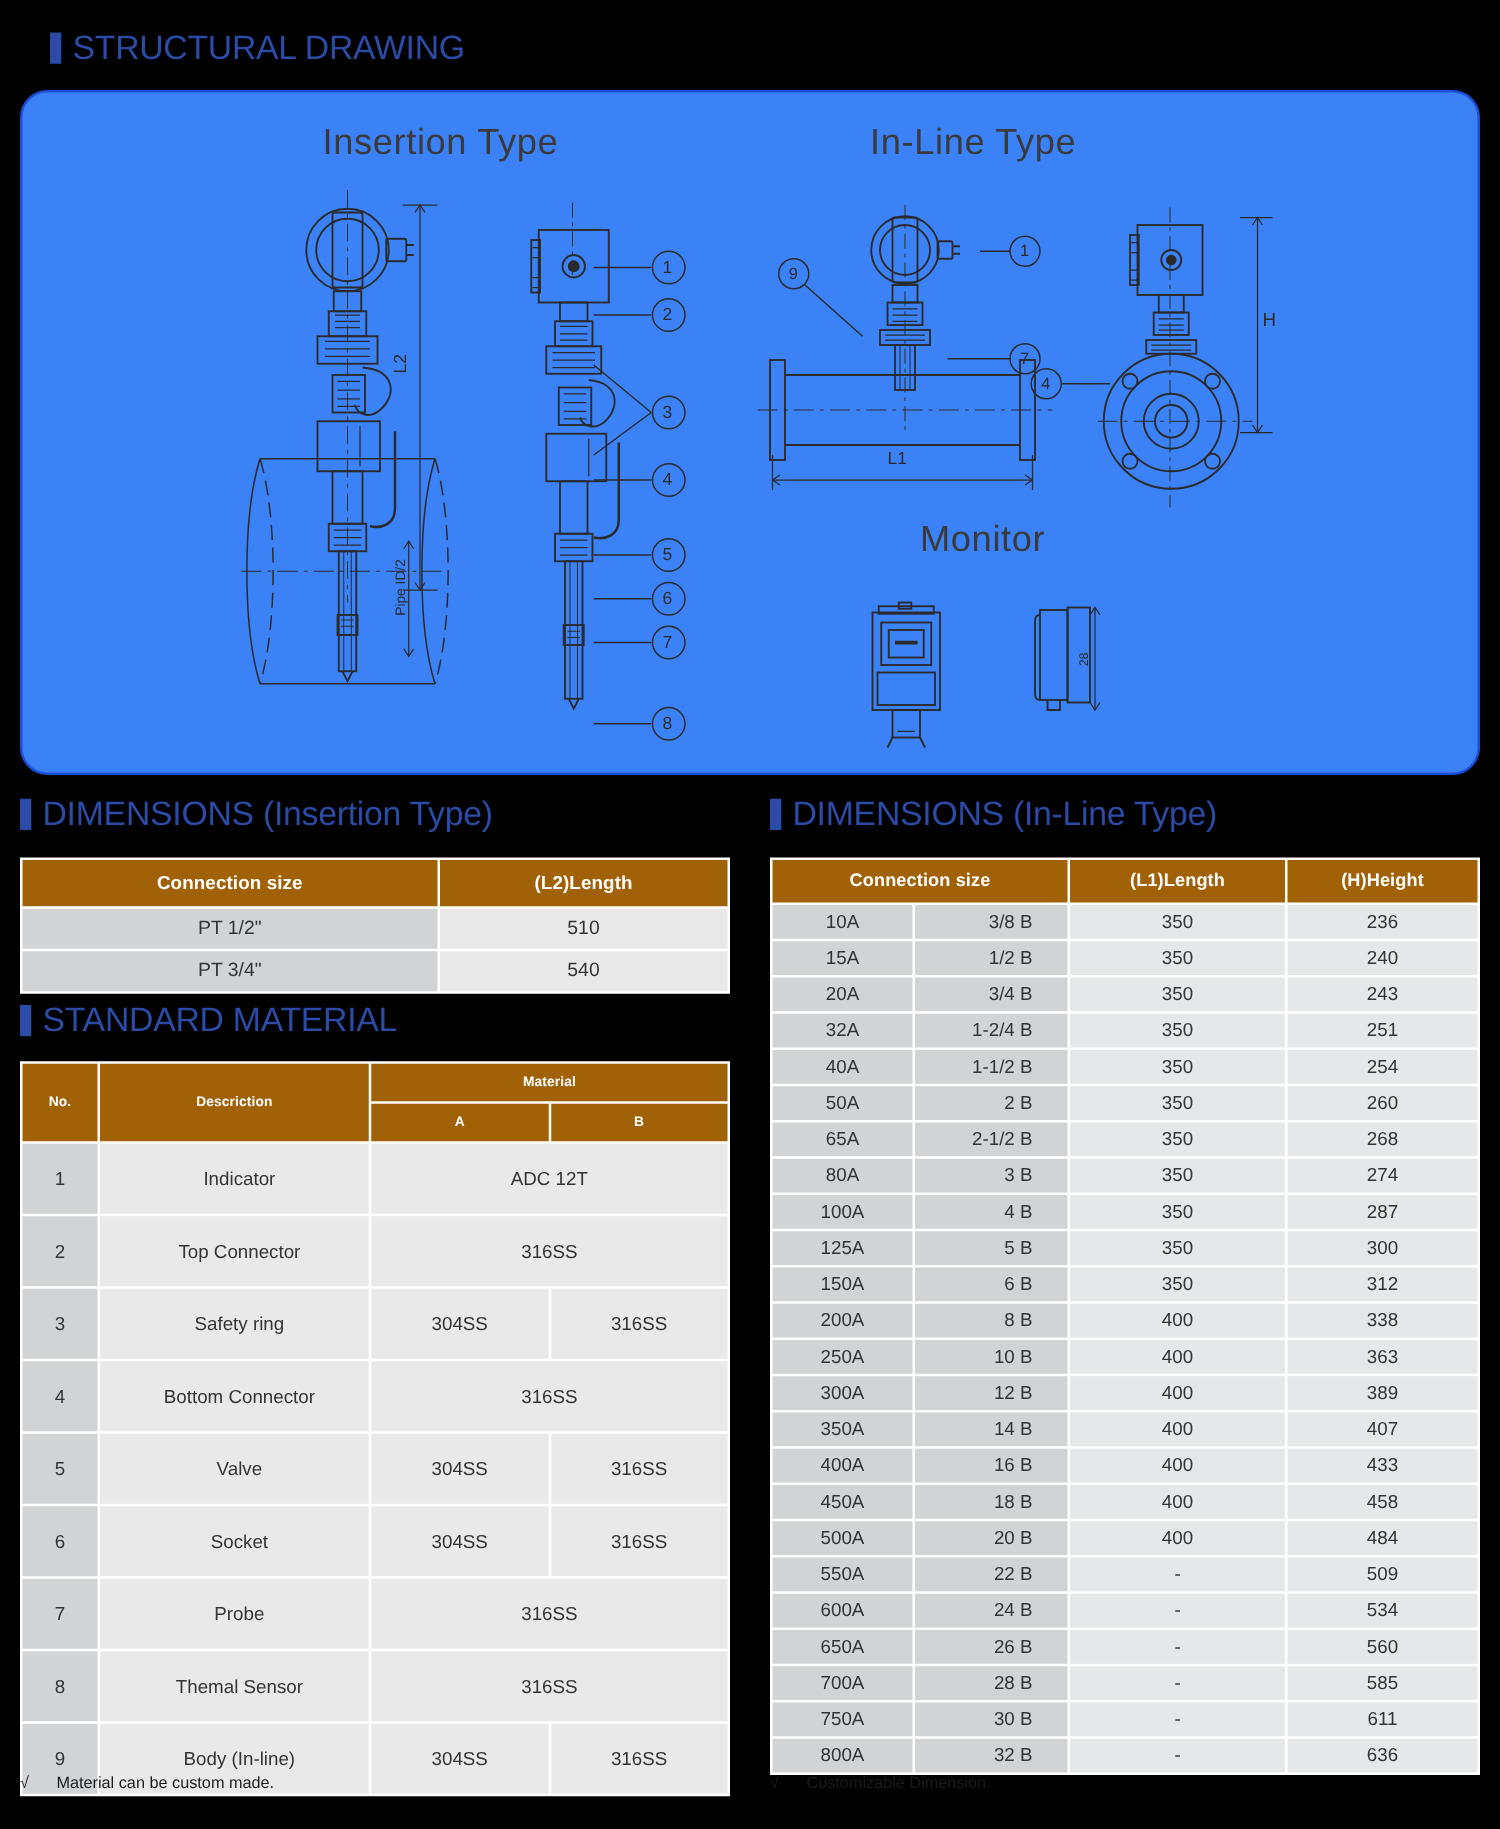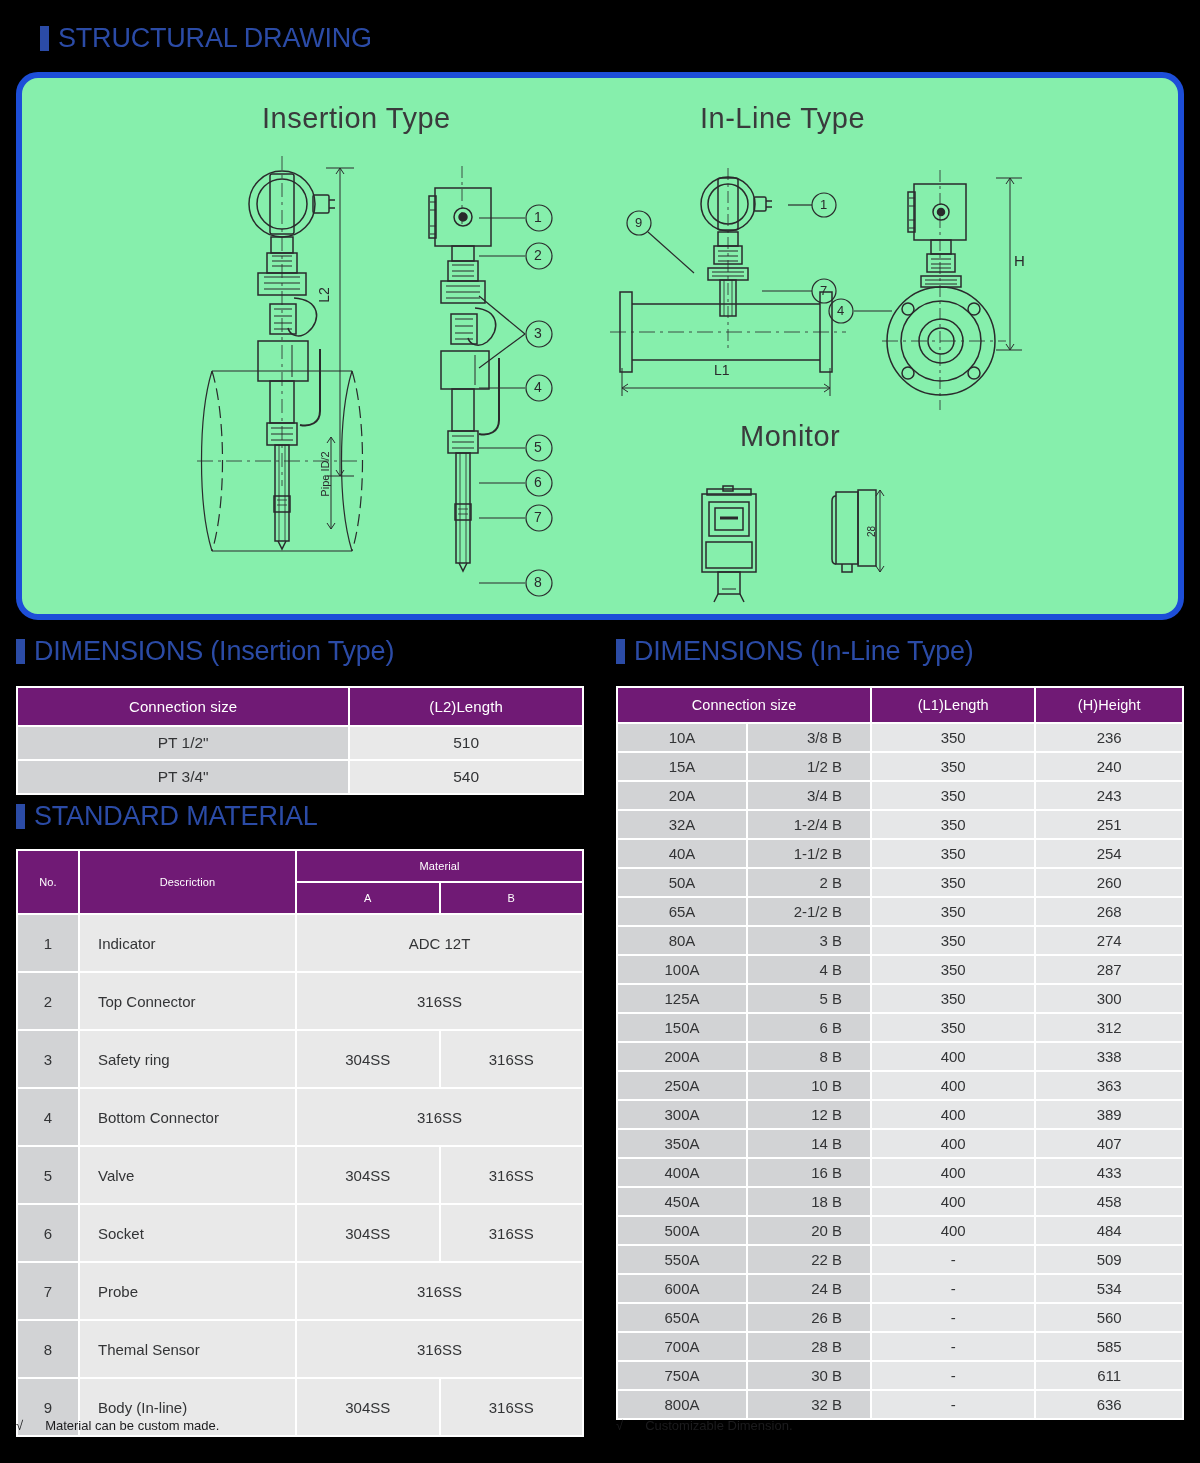--- a/index.html
+++ b/index.html
@@ -15,61 +15,61 @@
   .sec-head {
     display: flex; align-items: center; gap: 9px;
     color: #2b4ba6; font-size: 27px; font-weight: 400; letter-spacing: -0.2px;
     line-height: 1;
   }
   .sec-bullet { display:inline-block; width: 9px; height: 25px; background:#2b4ba6; }
 
   
   .draw-panel {
     position: absolute; left: 16px; top: 72px; width: 1168px; height: 548px;
-    border: 6px solid #1d4ed8; border-radius: 22px; background: #86efac;
+    border: 2px solid #1d4ed8; border-radius: 22px; background: #3b82f6;
   }
   .draw-title {
     position: absolute; color: #3a3a3c; font-size: 29px; font-weight: 400;
     letter-spacing: .5px; white-space: nowrap;
   }
   .dw { position: absolute; }
   .dw svg { display: block; }
 
   
   table { border-collapse: separate; border-spacing: 2px; width: 100%; }
   table.tbl { background: #ffffff; }
   .tbl th {
-    background: #701a75; color: #ffffff; font-size: 14.5px; font-weight: normal;
+    background: #a16207; color: #ffffff; font-size: 14.5px; font-weight: bold;
     padding: 9px 4px; text-align: center; letter-spacing: .1px;
   }
   .tbl td {
     background: #e9e9e9; color: #333436; font-size: 15px; font-weight: 400;
     padding: 8px 10px; text-align: center;
   }
   .tbl td.key { background: #d2d3d5; }
 
   
   .ins-dims { position: absolute; left: 16px; top: 686px; width: 568px; }
   .ins-dims .tbl td { padding: 7px 10px; font-size: 15.5px; }
   .ins-dims .tbl th { font-size: 15px; padding: 10px 4px; }
 
   
   .mat-tbl { position: absolute; left: 16px; top: 849px; width: 568px; }
   .mat-tbl .tbl th { font-size: 11px; }
   .mat-tbl .tbl td { font-size: 15px; height: 56px; }
   .mat-tbl .tbl td.no { width: 60px; }
-  .mat-tbl .tbl td.desc { text-align: left; padding-left: 18px; width: 215px; margin-left: 28px; }
+  .mat-tbl .tbl td.desc { text-align: center; padding-left: 18px; width: 215px; margin-left: 28px; }
   .mat-tbl .tbl th.no { width: 60px; }
   .mat-tbl .tbl th.desc { width: 215px; margin-left: 41px; }
 
   
   .inl-dims { position: absolute; left: 616px; top: 686px; width: 568px; }
   .inl-dims .tbl th { font-size: 14.5px; padding: 9px 4px; }
   .inl-dims .tbl td { font-size: 15px; padding: 5px 8px; }
-  .inl-dims .tbl td.sz-a { background:#d2d3d5; text-align: center; width: 128px;}
+  .inl-dims .tbl td.sz-a { background:#d2d3d5; text-align: center; width: 112px;}
   .inl-dims .tbl td.sz-b { background:#d2d3d5; text-align: right; padding-right: 28px; width: 122px; }
   .inl-dims .tbl td.val { background:#e6e7e8; }
 
   
   .footnote {
     position: absolute; color: #1c1c1e; font-size: 13px; display: flex; gap: 22px;
     align-items: baseline; white-space: nowrap;
   }
   .footnote .chk { font-size: 13px; }
 </style>

